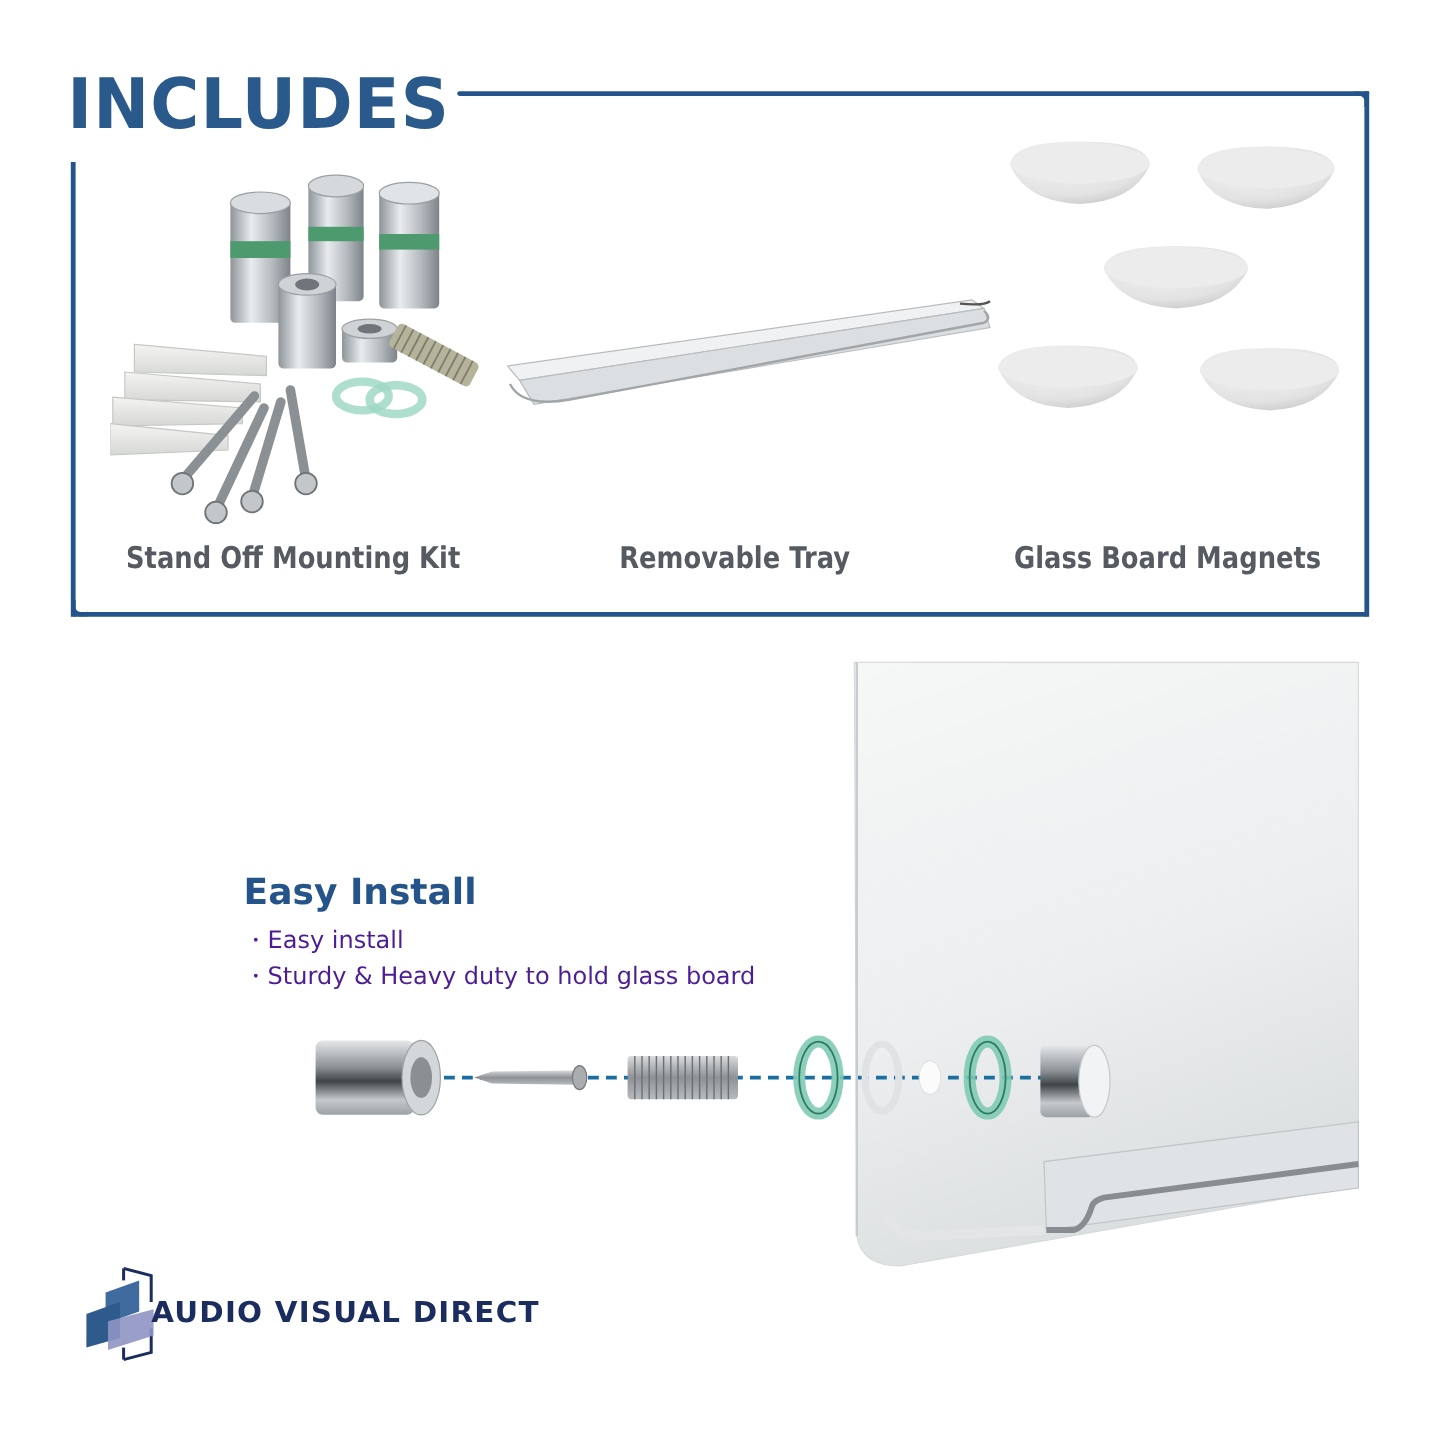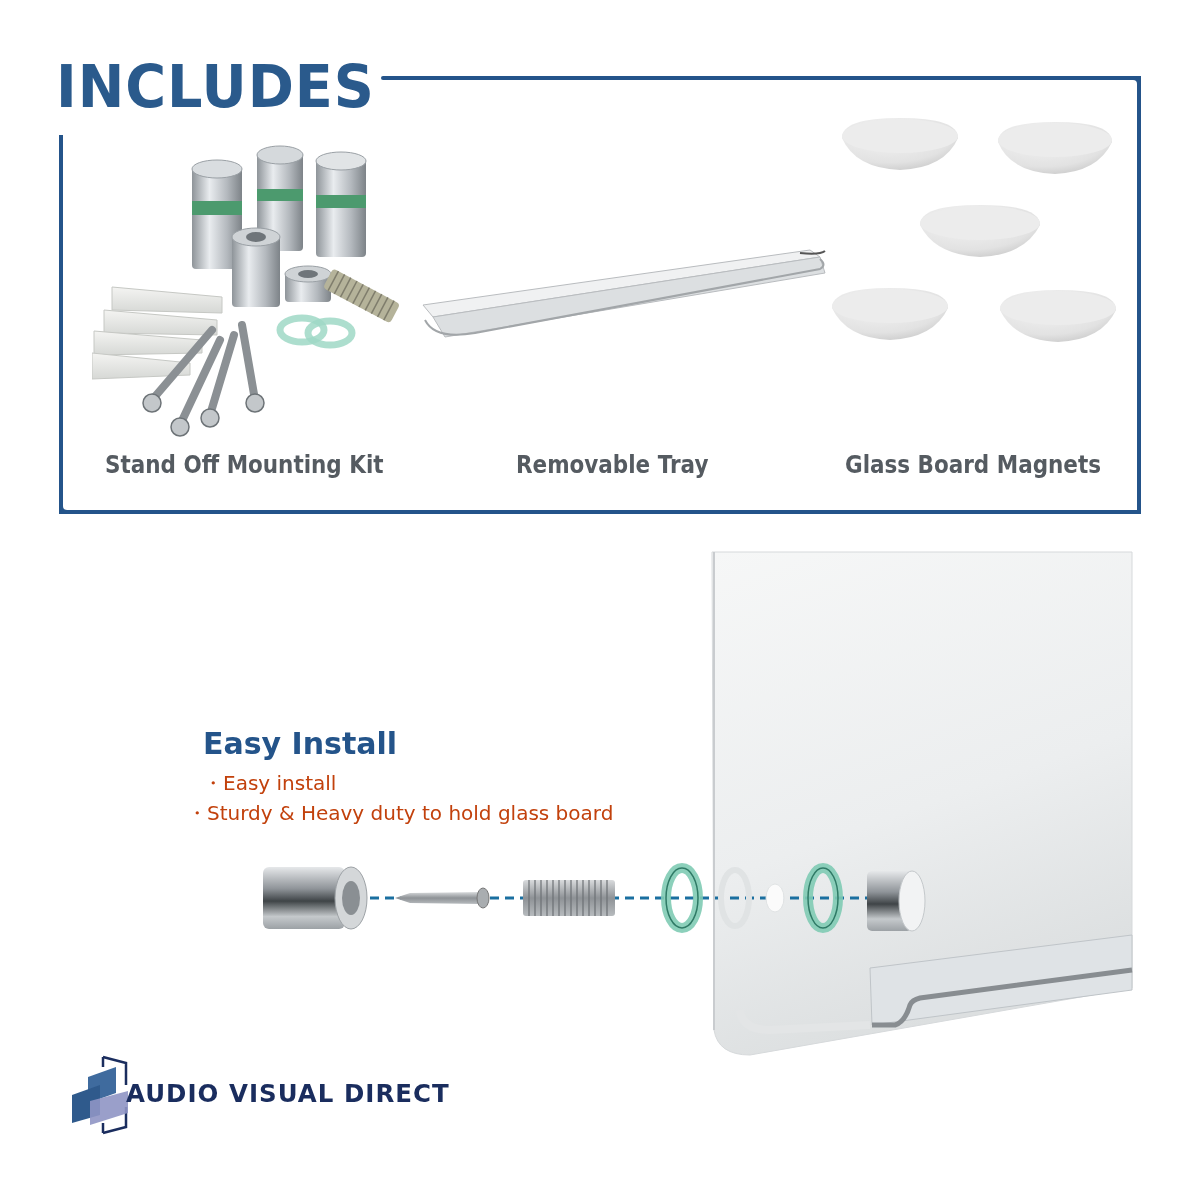--- a/index.html
+++ b/index.html
@@ -12,21 +12,21 @@
   .frame-right { left: 1137px; top: 76px; width: 4px; height: 438px; background: #24548a; }
   .frame-corner-tr { left: 1128px; top: 76px; width: 13px; height: 13px; border-top: 4px solid #24548a; border-right: 4px solid #24548a; border-top-right-radius: 8px; box-sizing: border-box; }
   .frame-left { left: 59px; top: 135px; width: 4px; height: 379px; background: #24548a; }
   .frame-bottom { left: 59px; top: 510px; width: 1082px; height: 4px; background: #24548a; border-radius: 0 0 4px 4px; }
   .frame-corner-bl { left: 59px; top: 500px; width: 14px; height: 14px; border-left: 4px solid #24548a; border-bottom: 4px solid #24548a; border-bottom-left-radius: 8px; box-sizing: border-box; }
 
   .item-caption { font-size: 25px; color: #555b61; font-weight: bold; white-space: nowrap; line-height: 30px; font-family: "DejaVu Sans", sans-serif; transform: scaleX(0.86); transform-origin: left; }
 
   
   .easy-title { left: 203px; top: 726px; font-size: 30px; font-weight: bold; color: #24548a; font-family: "DejaVu Sans", sans-serif; }
-  .bullet { font-size: 20px; color: #c2410c; white-space: nowrap; font-family: "DejaVu Sans", sans-serif; }
+  .bullet { font-size: 20px; color: #4c1d95; white-space: nowrap; font-family: "DejaVu Sans", sans-serif; }
   .bullet .dot { display: inline-block; width: 20px; text-align: center; }
 
   
   .logo-text { left: 126px; top: 1080px; font-size: 24px; font-weight: bold; color: #1a2d5e; letter-spacing: 1px; font-family: "DejaVu Sans", sans-serif; white-space: nowrap; transform: scaleX(1.02); transform-origin: left; }
 </style>
 </head>
 <body>
 
 <div class="abs includes-title">INCLUDES</div>
 <div class="abs frame-top"></div>
@@ -171,21 +171,21 @@
 
   <polygon points="170,418 432,385 432,440 172,475" fill="#dfe3e6" stroke="#bfc4c8"></polygon>
   <path d="M172 475 L195 475 Q205 472 210 455 Q212 450 220 448 L432 420" fill="none" stroke="#888d91" stroke-width="5"></path>
   <path d="M40 460 Q42 480 70 480 L170 475" fill="none" stroke="#e3e5e6" stroke-width="8"></path>
 </svg>
 
 <div class="abs easy-title">Easy Install</div>
 <div class="abs bullet" style="left:203px; top:770px;">
   <span class="dot">・</span><span>Easy install</span>
 </div>
-<div class="abs bullet" style="left:187px; top:800px;">
+<div class="abs bullet" style="left:203px; top:800px;">
   <span class="dot">・</span><span>Sturdy &amp; Heavy duty to hold glass board</span>
 </div>
 
 <svg class="abs" style="left:255px; top:855px;" width="680" height="90" viewBox="0 0 680 90">
   <defs>
     <linearGradient id="chrome" x1="0" y1="0" x2="0" y2="1">
       <stop offset="0" stop-color="#e6e8ea"></stop>
         <stop offset="0.35" stop-color="#8f9499"></stop>
         <stop offset="0.55" stop-color="#3f4447"></stop>
         <stop offset="0.8" stop-color="#c5c9cc"></stop>

